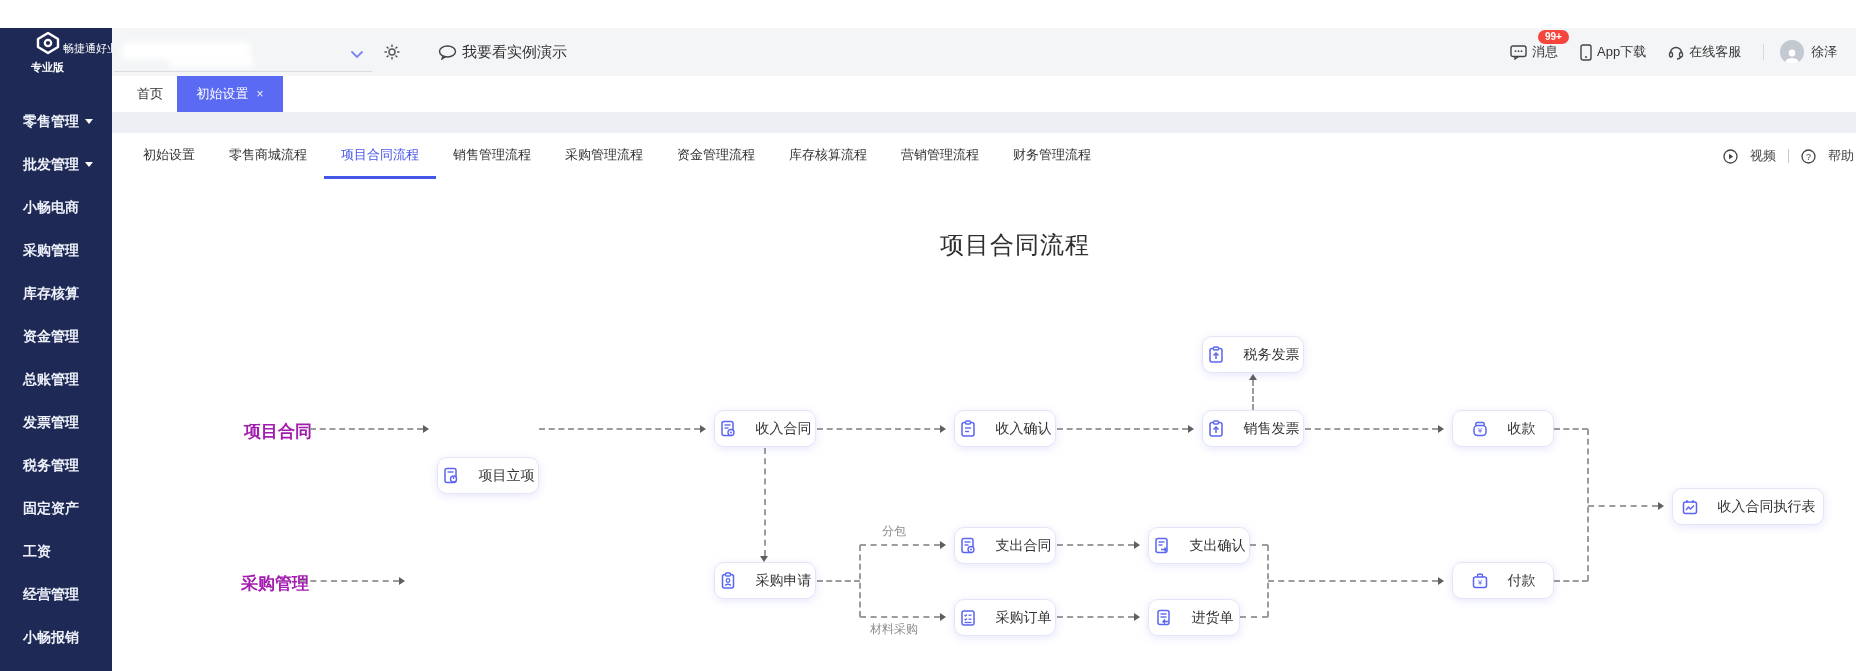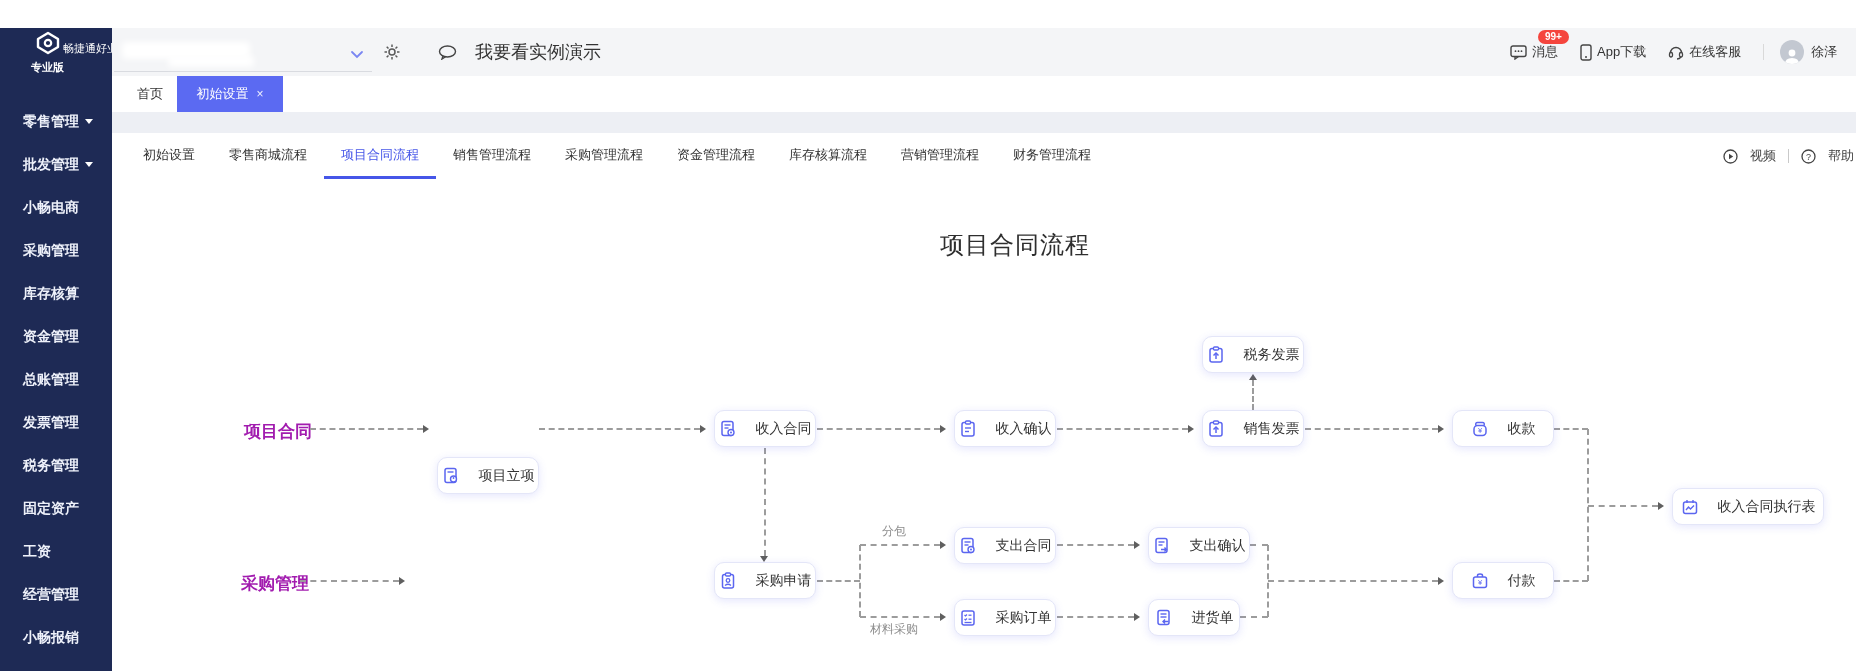--- a/index.html
+++ b/index.html
@@ -16,22 +16,22 @@
   .menu-item { height:43px; line-height:43px; padding-left:23px; font-size:14px; font-weight:600;
     color:#eef1fa; cursor:pointer; white-space:nowrap; display:flex; align-items:center; gap:6px; }
   .caret { width:0; height:0; border:4px solid transparent; border-top:5px solid #fff; margin-top:4px; }
 
   
   .hdr { position:absolute; left:112px; top:28px; width:1744px; height:48px; background:#f4f5f7; }
   .org-select { position:absolute; left:2px; top:6px; width:258px; height:38px; border-bottom:1px solid #d9dbe0; cursor:pointer; }
   .blurblob { position:absolute; background:#fff; filter:blur(3px); border-radius:4px; }
   .chev { position:absolute; right:8px; top:16px; }
   .gear-w { position:absolute; left:272px; top:16px; cursor:pointer; }
-  .demo { position:absolute; left:326px; top:0; height:48px; display:flex; align-items:center; gap:18px;
-    font-size:18px; color:#333; cursor:pointer; }
+  .demo { position:absolute; left:326px; top:0; height:48px; display:flex; align-items:center; gap:5px;
+    font-size:15px; color:#333; cursor:pointer; }
   .hdr-right { position:absolute; left:1398px; top:0; height:48px; display:flex; align-items:center;
     font-size:13px; color:#333; white-space:nowrap; }
   .hr-item { display:flex; align-items:center; gap:5px; cursor:pointer; position:relative; margin-right:22px; }
   .badge { position:absolute; left:28px; top:-13px; background:#f5453d; color:#fff; font-size:10px; font-weight:700;
     border-radius:8px; padding:1px 7px; line-height:12px; }
   .hdr-divider { width:1px; height:16px; background:#d9d9d9; margin:0 16px 0 0; }
   .avatar { width:24px; height:24px; border-radius:50%; background:#c3c8d1; display:flex; align-items:flex-end;
     justify-content:center; overflow:hidden; margin-right:7px; }
 
   

